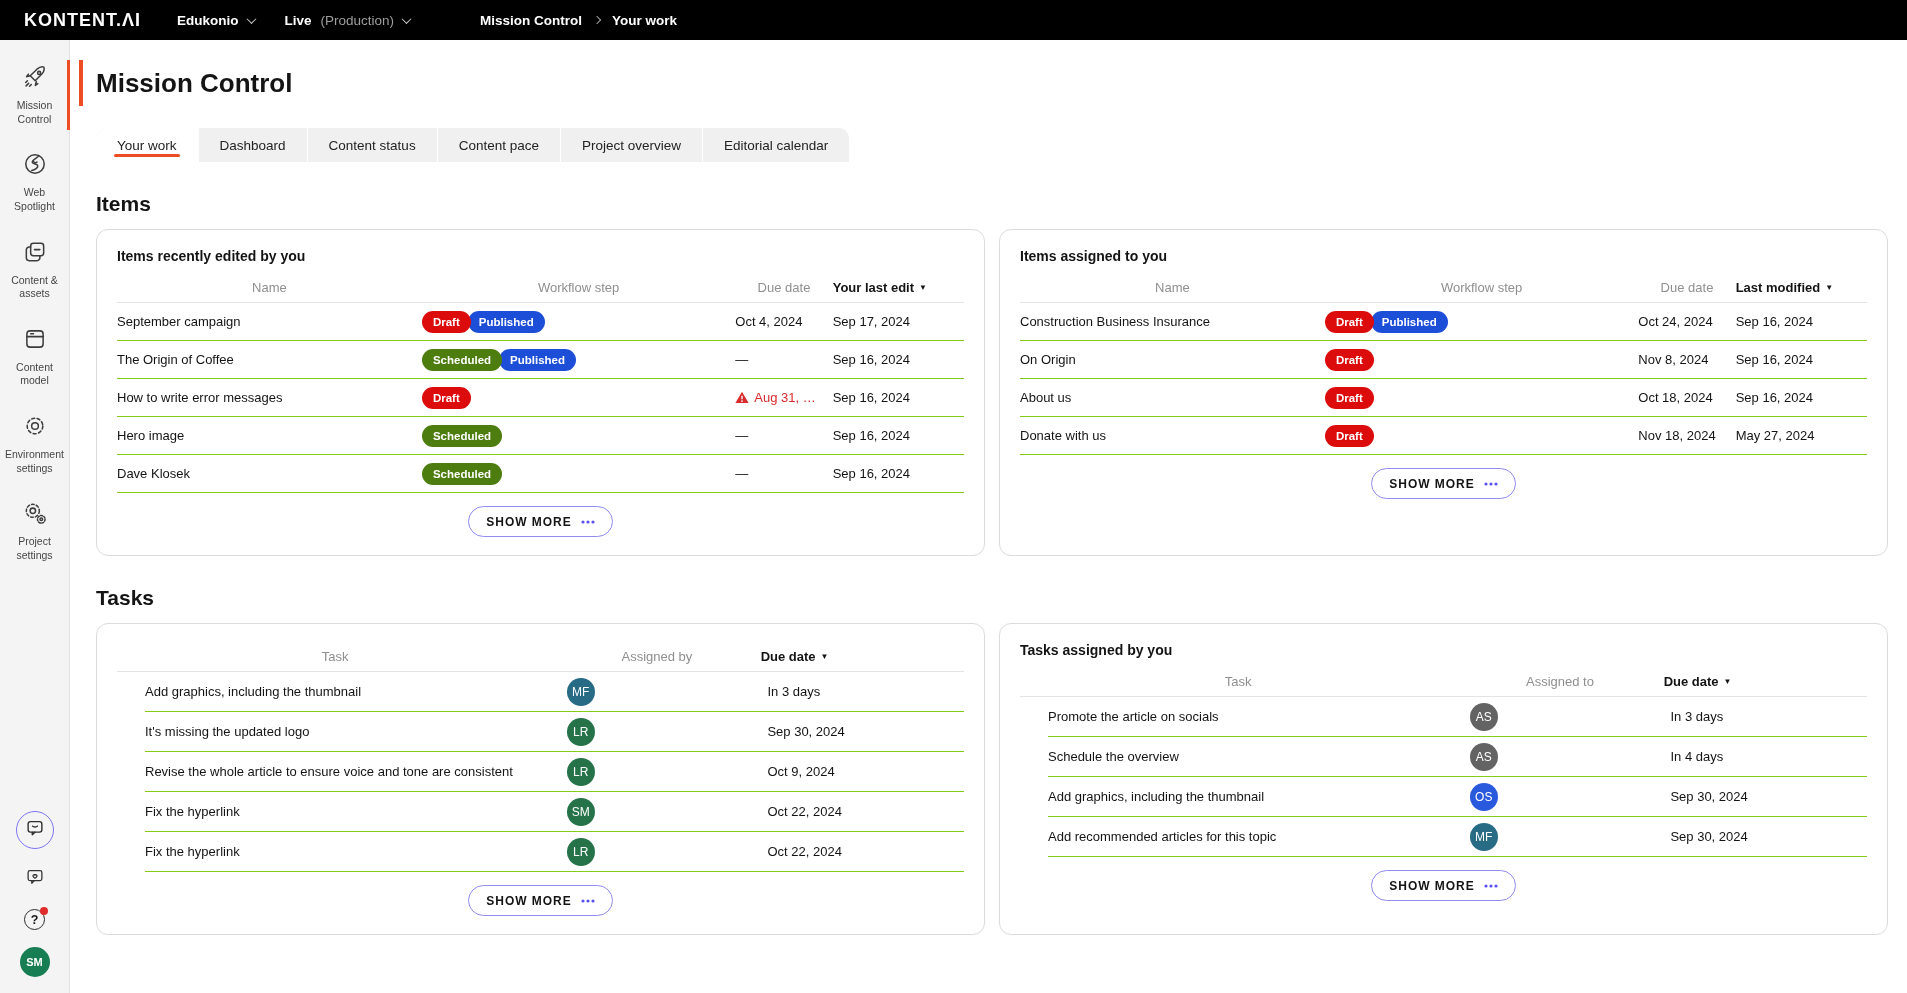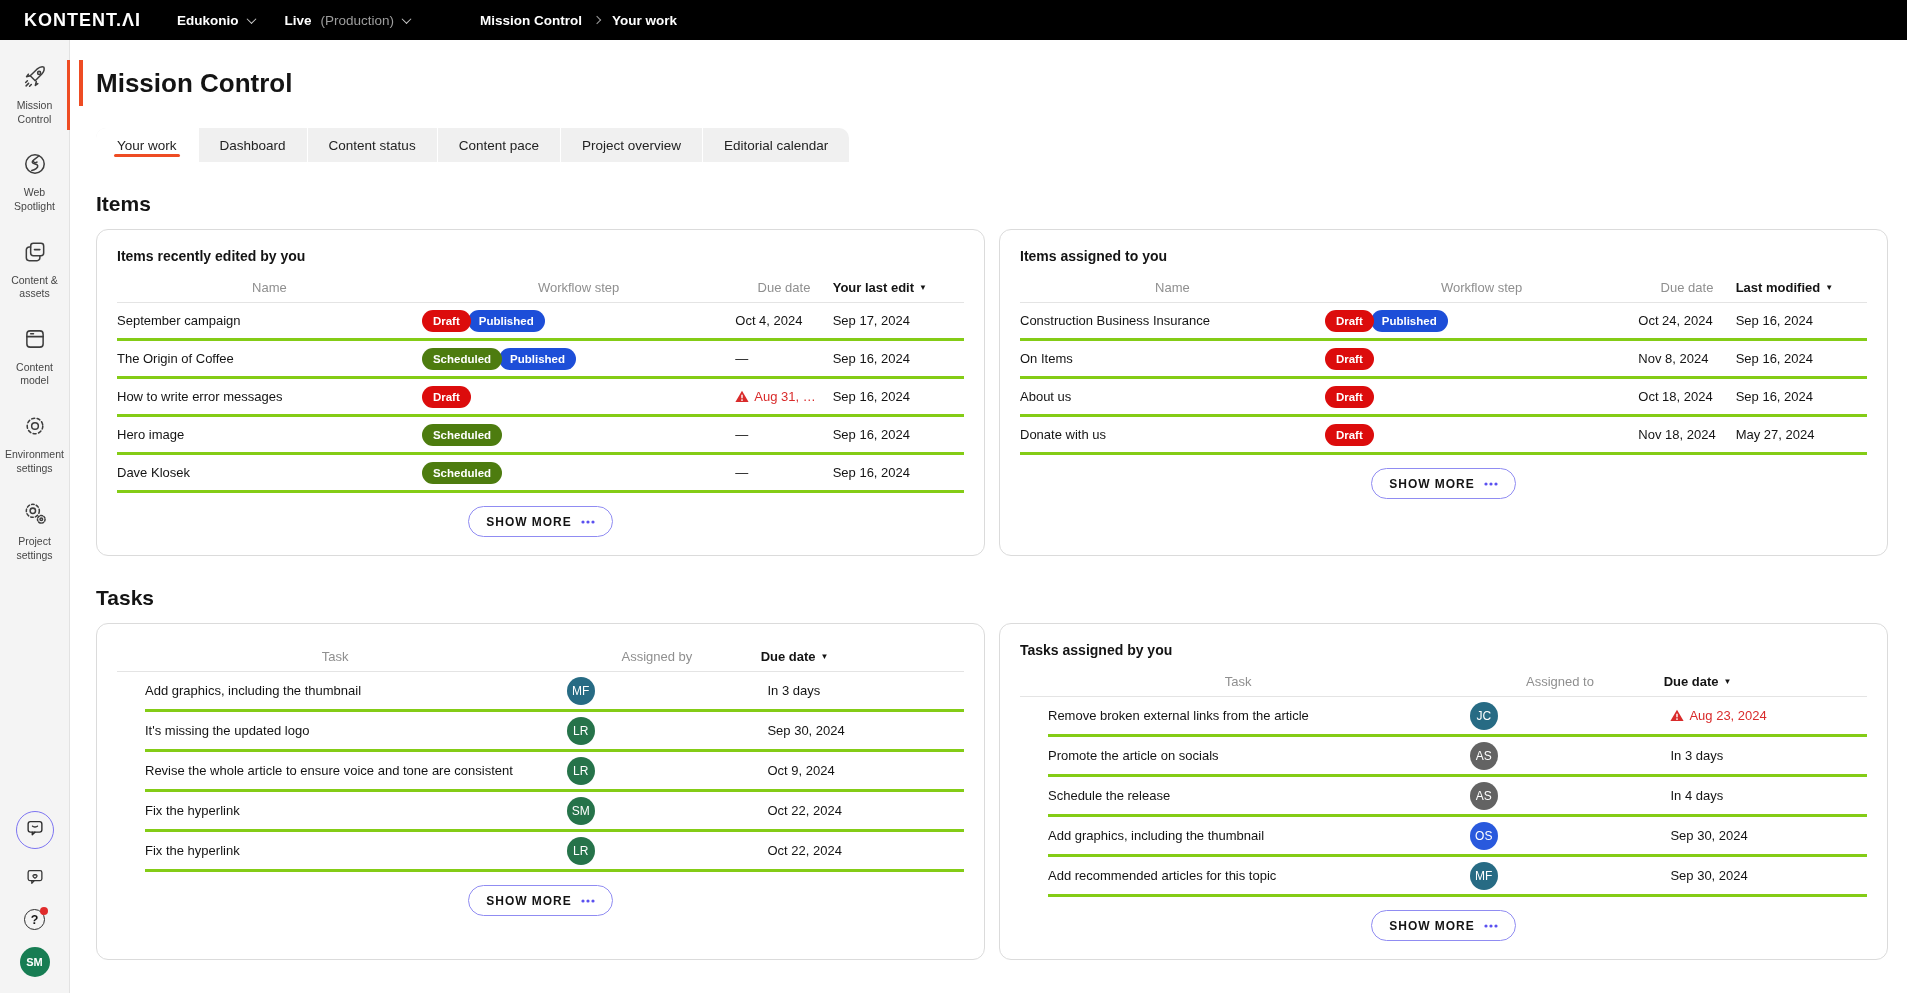--- a/index.html
+++ b/index.html
@@ -57,21 +57,21 @@
   .cards { display:flex; gap:14px; }
   .card { flex:1; border:1px solid #dbdbdb; border-radius:12px; background:#fff; padding:18px 20px 14px; }
   .card-title { font-size:14px; font-weight:700; margin-bottom:9px; }
 
   .thead, .row { display:grid; align-items:center; }
   .items-grid { grid-template-columns:36% 37% 11.5% 15.5%; }
   .tasks-grid { grid-template-columns:51.5% 24.5% 24%; }
   .thead { height:30px; border-bottom:1px solid #e4e4e4; font-size:13px; color:#8f8f8f;text-align:center; }
   .thead .sorted { color:#141414; font-weight:700; display:flex; align-items:center; gap:5px; cursor:pointer; }
   .sort-ic { font-size:8px; line-height:1; }
-  .row { min-height:38px; border-bottom:3px solid #84cc16; font-size:13px; cursor:pointer; }
+  .row { min-height:38px; border-bottom:1px solid #84cc16; font-size:13px; cursor:pointer; }
   .tasks-grid.row { min-height:40px;margin-left:28px; }
   .cell-name { padding-right:10px; }
   .badges { display:flex; align-items:center; }
   .badge { display:inline-flex; align-items:center; height:22px; padding:0 11px; border-radius:12px;
     color:#fff; font-size:11.5px; font-weight:700; white-space:nowrap; }
   .badge + .badge { margin-left:-3px; z-index:0; }
   .badge:first-child { position:relative; z-index:1; }
   .badge[data-variant="draft"] { background:#dc0c0c; }
   .badge[data-variant="published"] { background:#1d4ed8; }
   .badge[data-variant="scheduled"] { background:#4d7c0f; }
@@ -288,21 +288,21 @@
       <div class="row items-grid">
         <span class="cell-name">Construction Business Insurance</span>
         <span class="badges">
           <span class="badge" data-variant="draft">Draft</span>
           <span class="badge" data-variant="published">Published</span>
         </span>
         <span class="date">Oct 24, 2024</span>
         <span class="date">Sep 16, 2024</span>
       </div>
       <div class="row items-grid">
-        <span class="cell-name">On Items</span>
+        <span class="cell-name">On Origin</span>
         <span class="badges">
           <span class="badge" data-variant="draft">Draft</span>
         </span>
         <span class="date">Nov 8, 2024</span>
         <span class="date">Sep 16, 2024</span>
       </div>
       <div class="row items-grid">
         <span class="cell-name">About us</span>
         <span class="badges">
           <span class="badge" data-variant="draft">Draft</span>
@@ -395,42 +395,28 @@
       <div class="card-title">Tasks assigned by you</div>
       <div class="thead tasks-grid">
         <span>Task</span>
         <span>Assigned to</span>
         <span class="sorted">
           <span>Due date</span>
           <span class="sort-ic">▼</span>
         </span>
       </div>
       <div class="row tasks-grid">
-        <span class="cell-name">Remove broken external links from the article</span>
-        <span>
-            <span class="avatar" data-color="teal">JC</span>
-          </span>
-        <span class="date overdue">
-          <svg width="14" height="13" viewBox="0 0 14 13">
-              <path d="M7 .8 13.6 12H.4L7 .8z" fill="#d92b2b"></path>
-              <rect x="6.3" y="4.4" width="1.4" height="4" rx=".7" fill="#fff"></rect>
-              <circle cx="7" cy="10.1" r=".9" fill="#fff"></circle>
-            </svg>
-          <span>Aug 23, 2024</span>
-        </span>
-      </div>
-      <div class="row tasks-grid">
         <span class="cell-name">Promote the article on socials</span>
         <span>
             <span class="avatar" data-color="gray">AS</span>
           </span>
         <span class="date">In 3 days</span>
       </div>
       <div class="row tasks-grid">
-        <span class="cell-name">Schedule the release</span>
+        <span class="cell-name">Schedule the overview</span>
         <span>
             <span class="avatar" data-color="gray">AS</span>
           </span>
         <span class="date">In 4 days</span>
       </div>
       <div class="row tasks-grid">
         <span class="cell-name">Add graphics, including the thumbnail</span>
         <span>
             <span class="avatar" data-color="blue">OS</span>
           </span>

